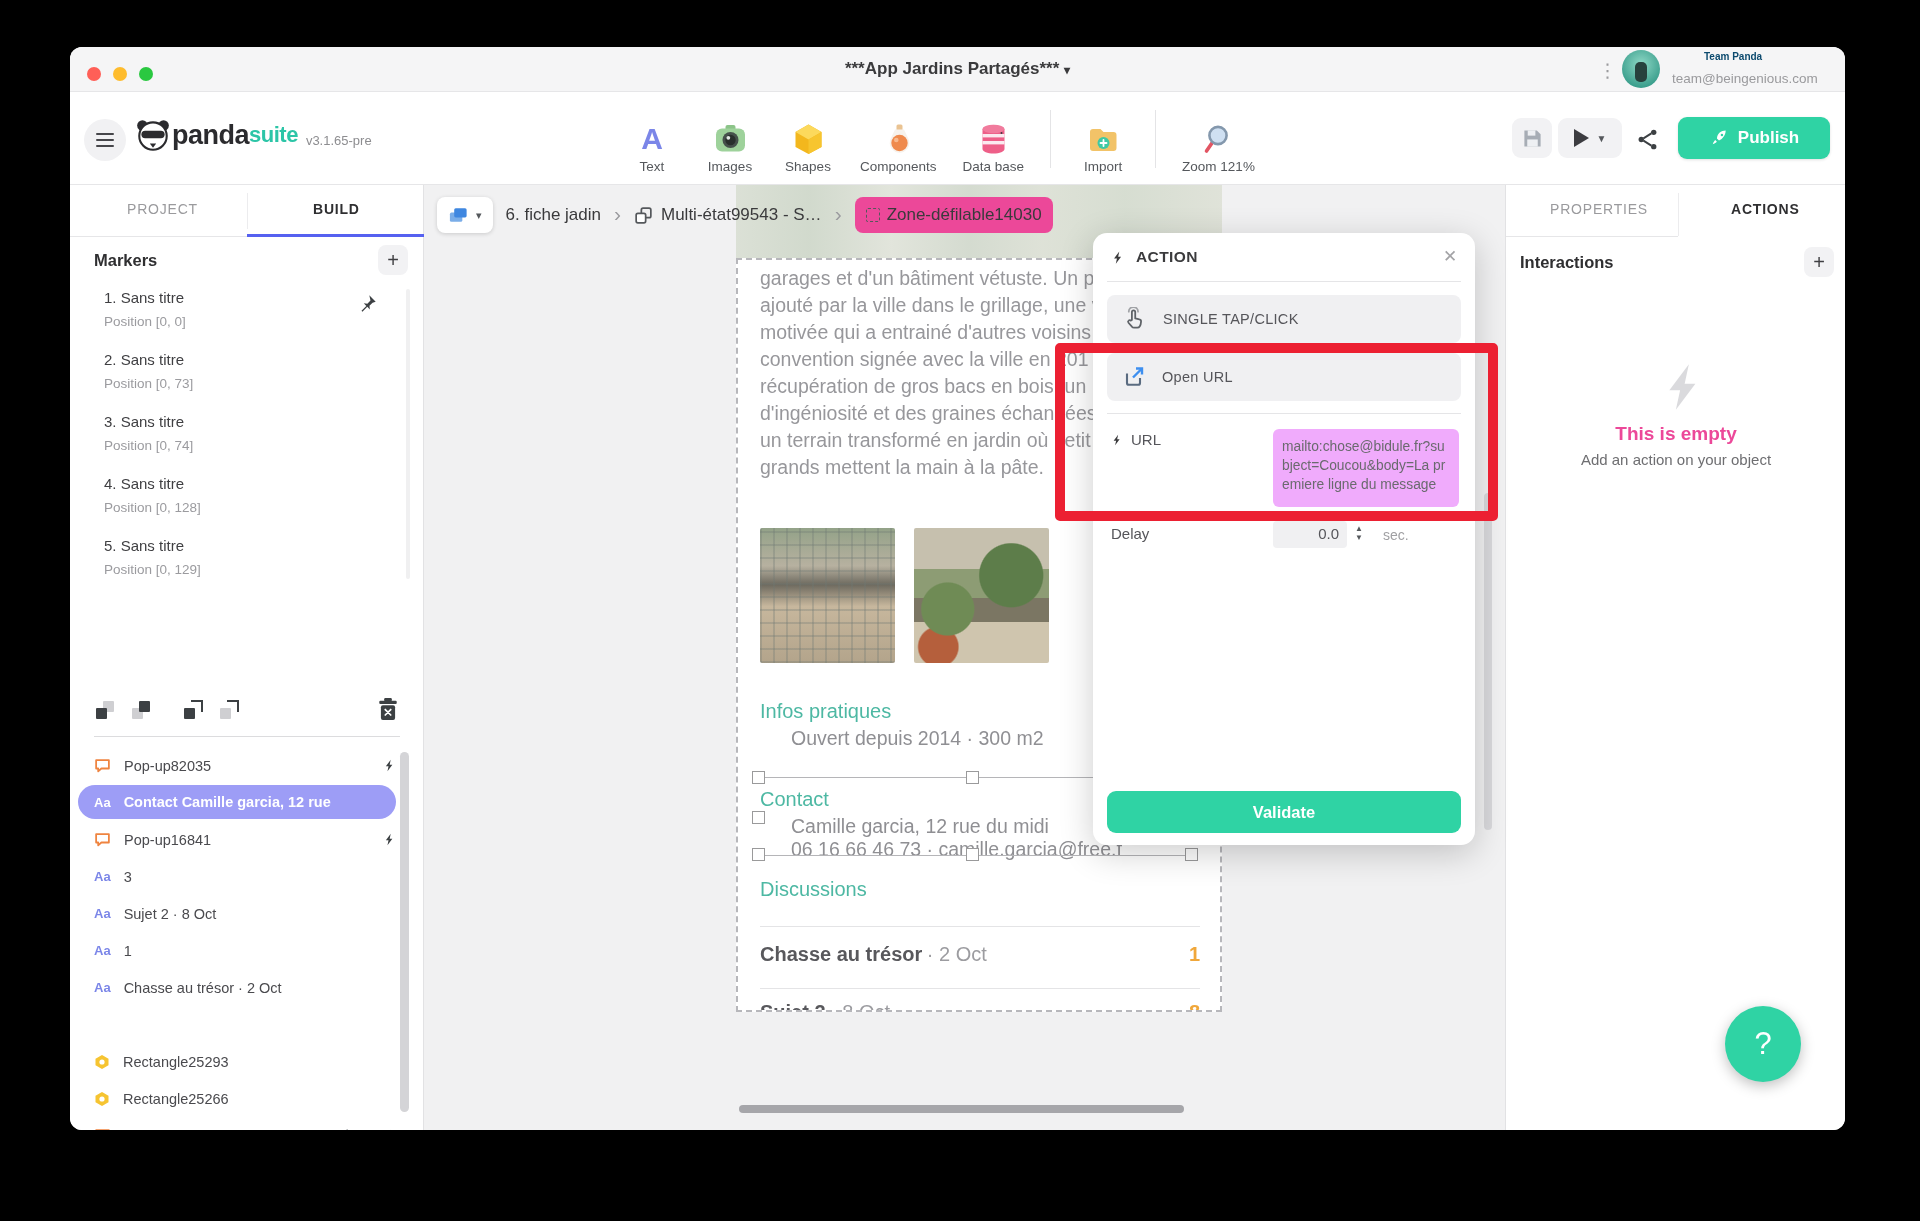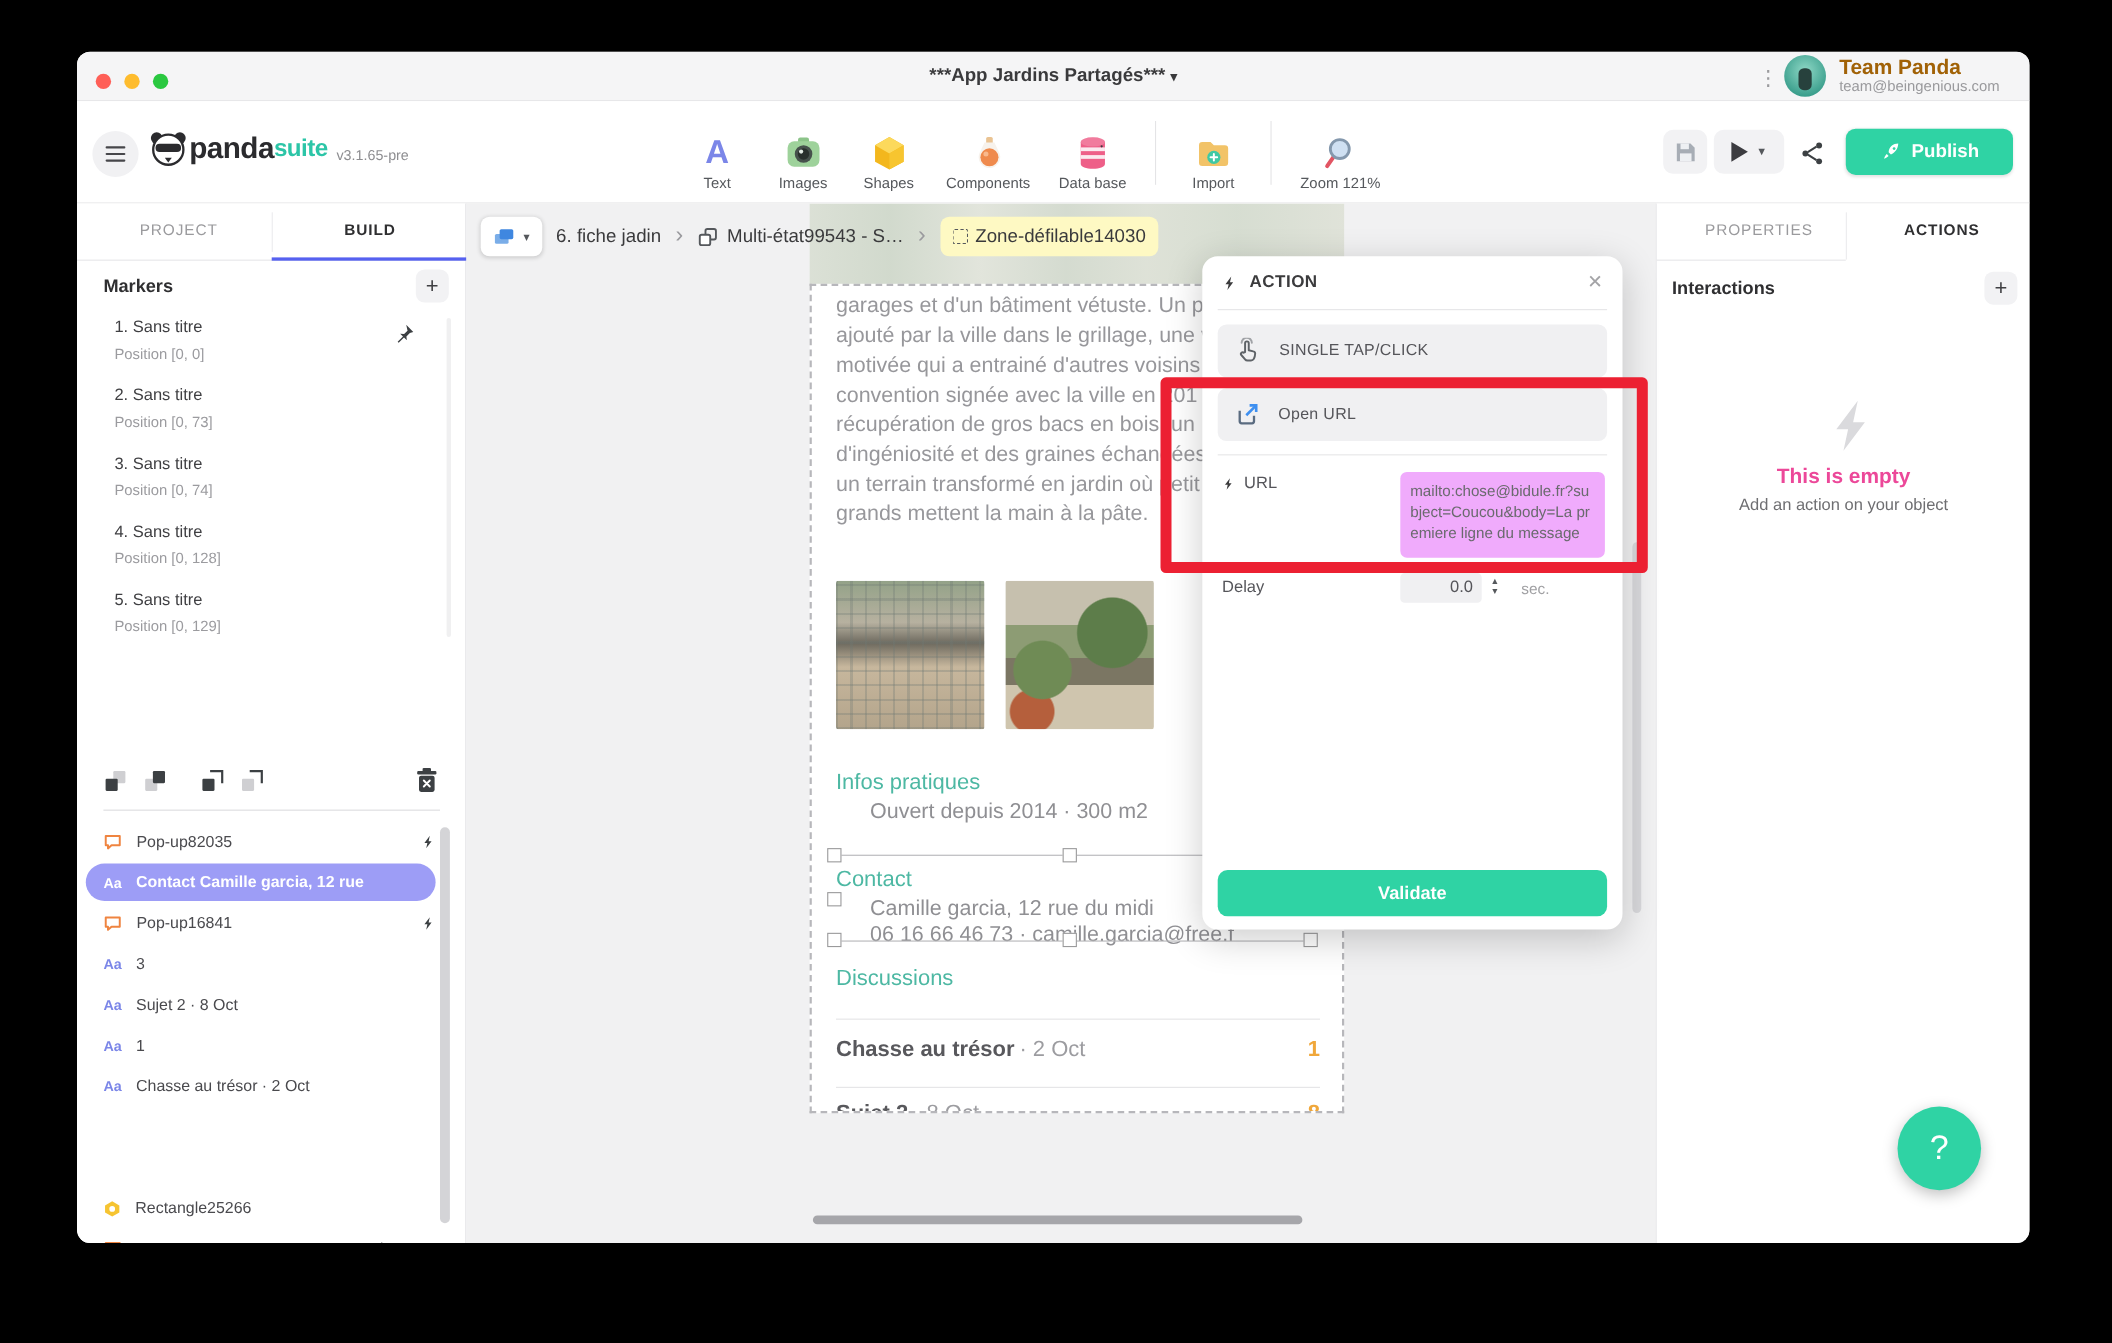--- a/index.html
+++ b/index.html
@@ -4,21 +4,21 @@
 <style>
   html,body{margin:0;padding:0;background:#000;}
   *{box-sizing:border-box;font-family:"Liberation Sans",sans-serif;}
   .stage{position:relative;width:1920px;height:1221px;background:#000;overflow:hidden;}
   .a{position:absolute;}
   .window{left:70px;top:47px;width:1775px;height:1083px;background:#fff;border-radius:12px;overflow:hidden;}
   
   .titlebar{left:0;top:0;width:1775px;height:45px;background:#f5f5f6;border-bottom:1px solid #e6e6e8;}
   .light{width:14px;height:14px;border-radius:50%;top:20px;}
   .wtitle{top:12px;left:0;width:1775px;text-align:center;font-size:17px;font-weight:bold;color:#3a3a3c;}
-  .acct-name{font-size:19px;font-weight:bold;color:#a16207;}
+  .acct-name{font-size:10px;font-weight:bold;color:#0c4a6e;margin-left:32px;}
   .acct-email{font-size:13.5px;color:#9a9a9d;}
   
   .toolbar{left:0;top:45px;width:1775px;height:93px;background:#fff;border-bottom:1px solid #e6e6e8;}
   .burger{left:14px;top:27px;width:42px;height:42px;border-radius:50%;background:#f1f1f3;display:flex;align-items:center;justify-content:center;flex-direction:column;gap:4px;}
   .burger i{display:block;width:18px;height:2px;background:#46464a;border-radius:1px;}
   .brand{left:64px;top:24px;display:flex;align-items:center;}
   .brand .bp{font-size:27px;font-weight:600;color:#2b2b2e;letter-spacing:-0.5px;}
   .brand .bs{font-size:22px;font-weight:600;color:#2cc5a7;letter-spacing:-0.5px;}
   .brand .bv{font-size:13px;color:#8d8d90;margin-left:8px;margin-top:10px;}
   .tools{left:556px;top:12px;display:flex;align-items:flex-end;gap:26px;height:70px;}
@@ -67,21 +67,21 @@
   .selline{height:1px;background:#b5b5b8;}
   .handle{width:13px;height:13px;background:#fff;border:1.5px solid #9a9a9b;}
   .drow-title{font-size:20px;font-weight:bold;color:#58585c;}
   .drow-date{font-size:20px;color:#9c9ca0;font-weight:normal;}
   .dcount{font-size:20px;font-weight:bold;color:#f0a73a;}
   .divline{height:1px;background:#e4e4e6;}
   
   .crumbbar{left:13px;top:12px;display:flex;align-items:center;gap:13px;z-index:6;}
   .crumb-pill{height:36px;border-radius:8px;display:flex;align-items:center;gap:7px;padding:0 11px;}
   .crumb-pill.white{background:#fff;box-shadow:0 1px 4px rgba(0,0,0,.16);}
-  .crumb-pill.gray{background:#fef9c3;}
+  .crumb-pill.gray{background:#ec4899;}
   .crumbtxt{font-size:17px;color:#3a3a3c;white-space:nowrap;}
   .chev{font-size:21px;color:#9a9a9e;margin-top:-3px;}
   .zoneicon{width:14px;height:14px;border:1.6px dashed #55585c;border-radius:2px;}
   
   .popup{left:1023px;top:186px;width:382px;height:612px;background:#fff;border-radius:14px;box-shadow:0 8px 34px rgba(0,0,0,.20);z-index:10;}
   .ptitle{font-size:15.5px;font-weight:bold;color:#3b3b3d;letter-spacing:.4px;}
   .pclose{font-size:17px;color:#a3a3a6;cursor:pointer;}
   .prow{left:14px;width:354px;height:48px;background:#f0f0f2;border-radius:8px;display:flex;align-items:center;gap:16px;padding-left:15px;cursor:pointer;}
   .prowtxt{font-size:14.5px;color:#55555a;letter-spacing:.3px;}
   .phr{left:14px;width:354px;height:1px;background:#e5e5e7;}
@@ -324,20 +324,27 @@
       <span class="llabel">Sujet 2 · 8 Oct</span>
     </div>
     <div class="a lrow" style="top:747px">
       <span class="aa">Aa</span>
       <span class="llabel">1</span>
     </div>
     <div class="a lrow" style="top:784px">
       <span class="aa">Aa</span>
       <span class="llabel">Chasse au trésor · 2 Oct</span>
     </div>
+    <div class="a lrow" style="top:858px">
+      <svg width="16" height="16" viewBox="0 0 16 16">
+            <polygon points="8,1 14.5,4.8 14.5,11.2 8,15 1.5,11.2 1.5,4.8" fill="#f6c431"></polygon>
+            <circle cx="8" cy="8" r="2.6" fill="#fff"></circle>
+          </svg>
+      <span class="llabel">Rectangle25293</span>
+    </div>
     <div class="a lrow" style="top:895px">
       <svg width="16" height="16" viewBox="0 0 16 16">
             <polygon points="8,1 14.5,4.8 14.5,11.2 8,15 1.5,11.2 1.5,4.8" fill="#f6c431"></polygon>
             <circle cx="8" cy="8" r="2.6" fill="#fff"></circle>
           </svg>
       <span class="llabel">Rectangle25266</span>
     </div>
     <div class="a lrow" style="top:932px">
       <svg width="17" height="15" viewBox="0 0 18 16">
             <path d="M2.2 2.2h13.6v9h-8l-3.4 3v-3h-2.2z" fill="none" stroke="#ef8440" stroke-width="1.9" stroke-linejoin="round"></path>

